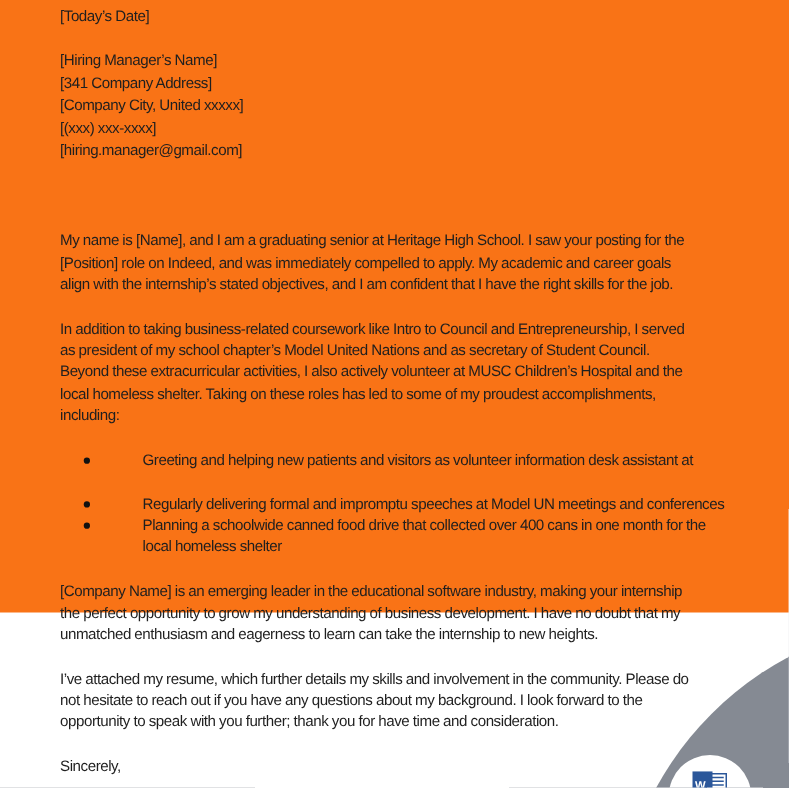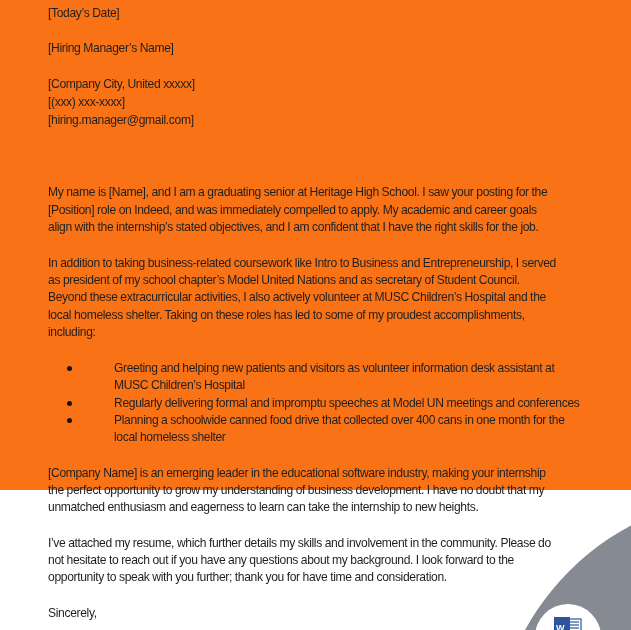--- a/index.html
+++ b/index.html
@@ -69,38 +69,38 @@
     }
   </style>
 </head>
 <body>
 
 <div class="page">
 
   <div class="line" style="top:5px">[Today’s Date]</div>
 
   <div class="line" style="top:40px">[Hiring Manager’s Name]</div>
+  <div class="line" style="top:58px">[341 Company Address]</div>
   <div class="line" style="top:76px">[Company City, United xxxxx]</div>
   <div class="line" style="top:94px">[(xxx) xxx-xxxx]</div>
   <div class="line" style="top:112px">[hiring.manager@gmail.com]</div>
 
 
   <div class="line" style="top:184px">My name is [Name], and I am a graduating senior at Heritage High School. I saw your posting for the</div>
   <div class="line" style="top:202px">[Position] role on Indeed, and was immediately compelled to apply. My academic and career goals</div>
   <div class="line" style="top:219px">align with the internship’s stated objectives, and I am confident that I have the right skills for the job.</div>
 
-  <div class="line" style="top:255px">In addition to taking business-related coursework like Intro to Business and Entrepreneurship, I served</div>
+  <div class="line" style="top:255px">In addition to taking business-related coursework like Intro to Council and Entrepreneurship, I served</div>
   <div class="line" style="top:272px">as president of my school chapter’s Model United Nations and as secretary of Student Council.</div>
   <div class="line" style="top:289px">Beyond these extracurricular activities, I also actively volunteer at MUSC Children’s Hospital and the</div>
   <div class="line" style="top:307px">local homeless shelter. Taking on these roles has led to some of my proudest accomplishments,</div>
   <div class="line" style="top:324px">including:</div>
 
   <div class="bullet-dot" style="top:366px"></div>
   <div class="line bullet-text" style="top:360px">Greeting and helping new patients and visitors as volunteer information desk assistant at</div>
-  <div class="line bullet-text" style="top:377px">MUSC Children’s Hospital</div>
 
   <div class="bullet-dot" style="top:401px"></div>
   <div class="line bullet-text" style="top:395px">Regularly delivering formal and impromptu speeches at Model UN meetings and conferences</div>
 
   <div class="bullet-dot" style="top:418px"></div>
   <div class="line bullet-text" style="top:412px">Planning a schoolwide canned food drive that collected over 400 cans in one month for the</div>
   <div class="line bullet-text" style="top:429px">local homeless shelter</div>
 
   <div class="line" style="top:465px">[Company Name] is an emerging leader in the educational software industry, making your internship</div>
   <div class="line" style="top:482px">the perfect opportunity to grow my understanding of business development. I have no doubt that my</div>

